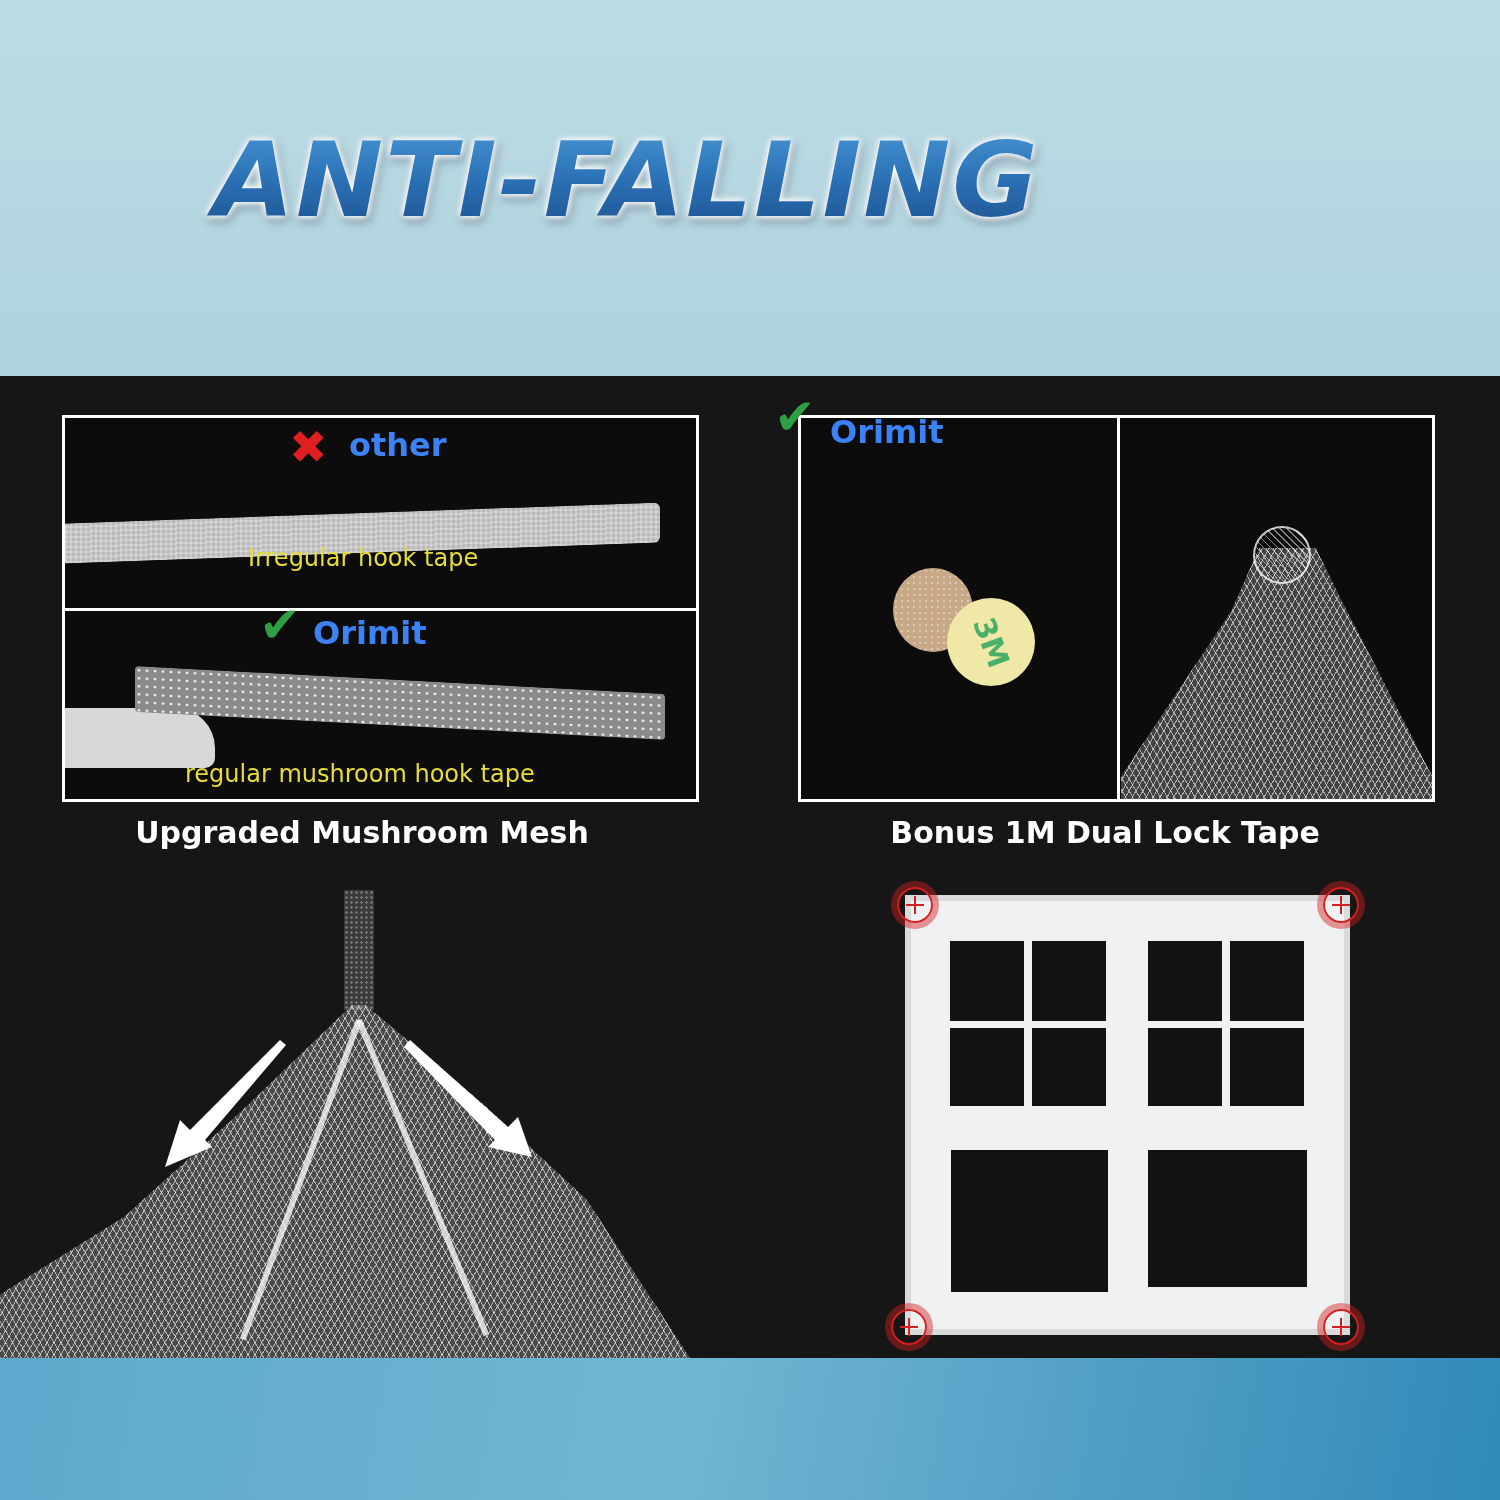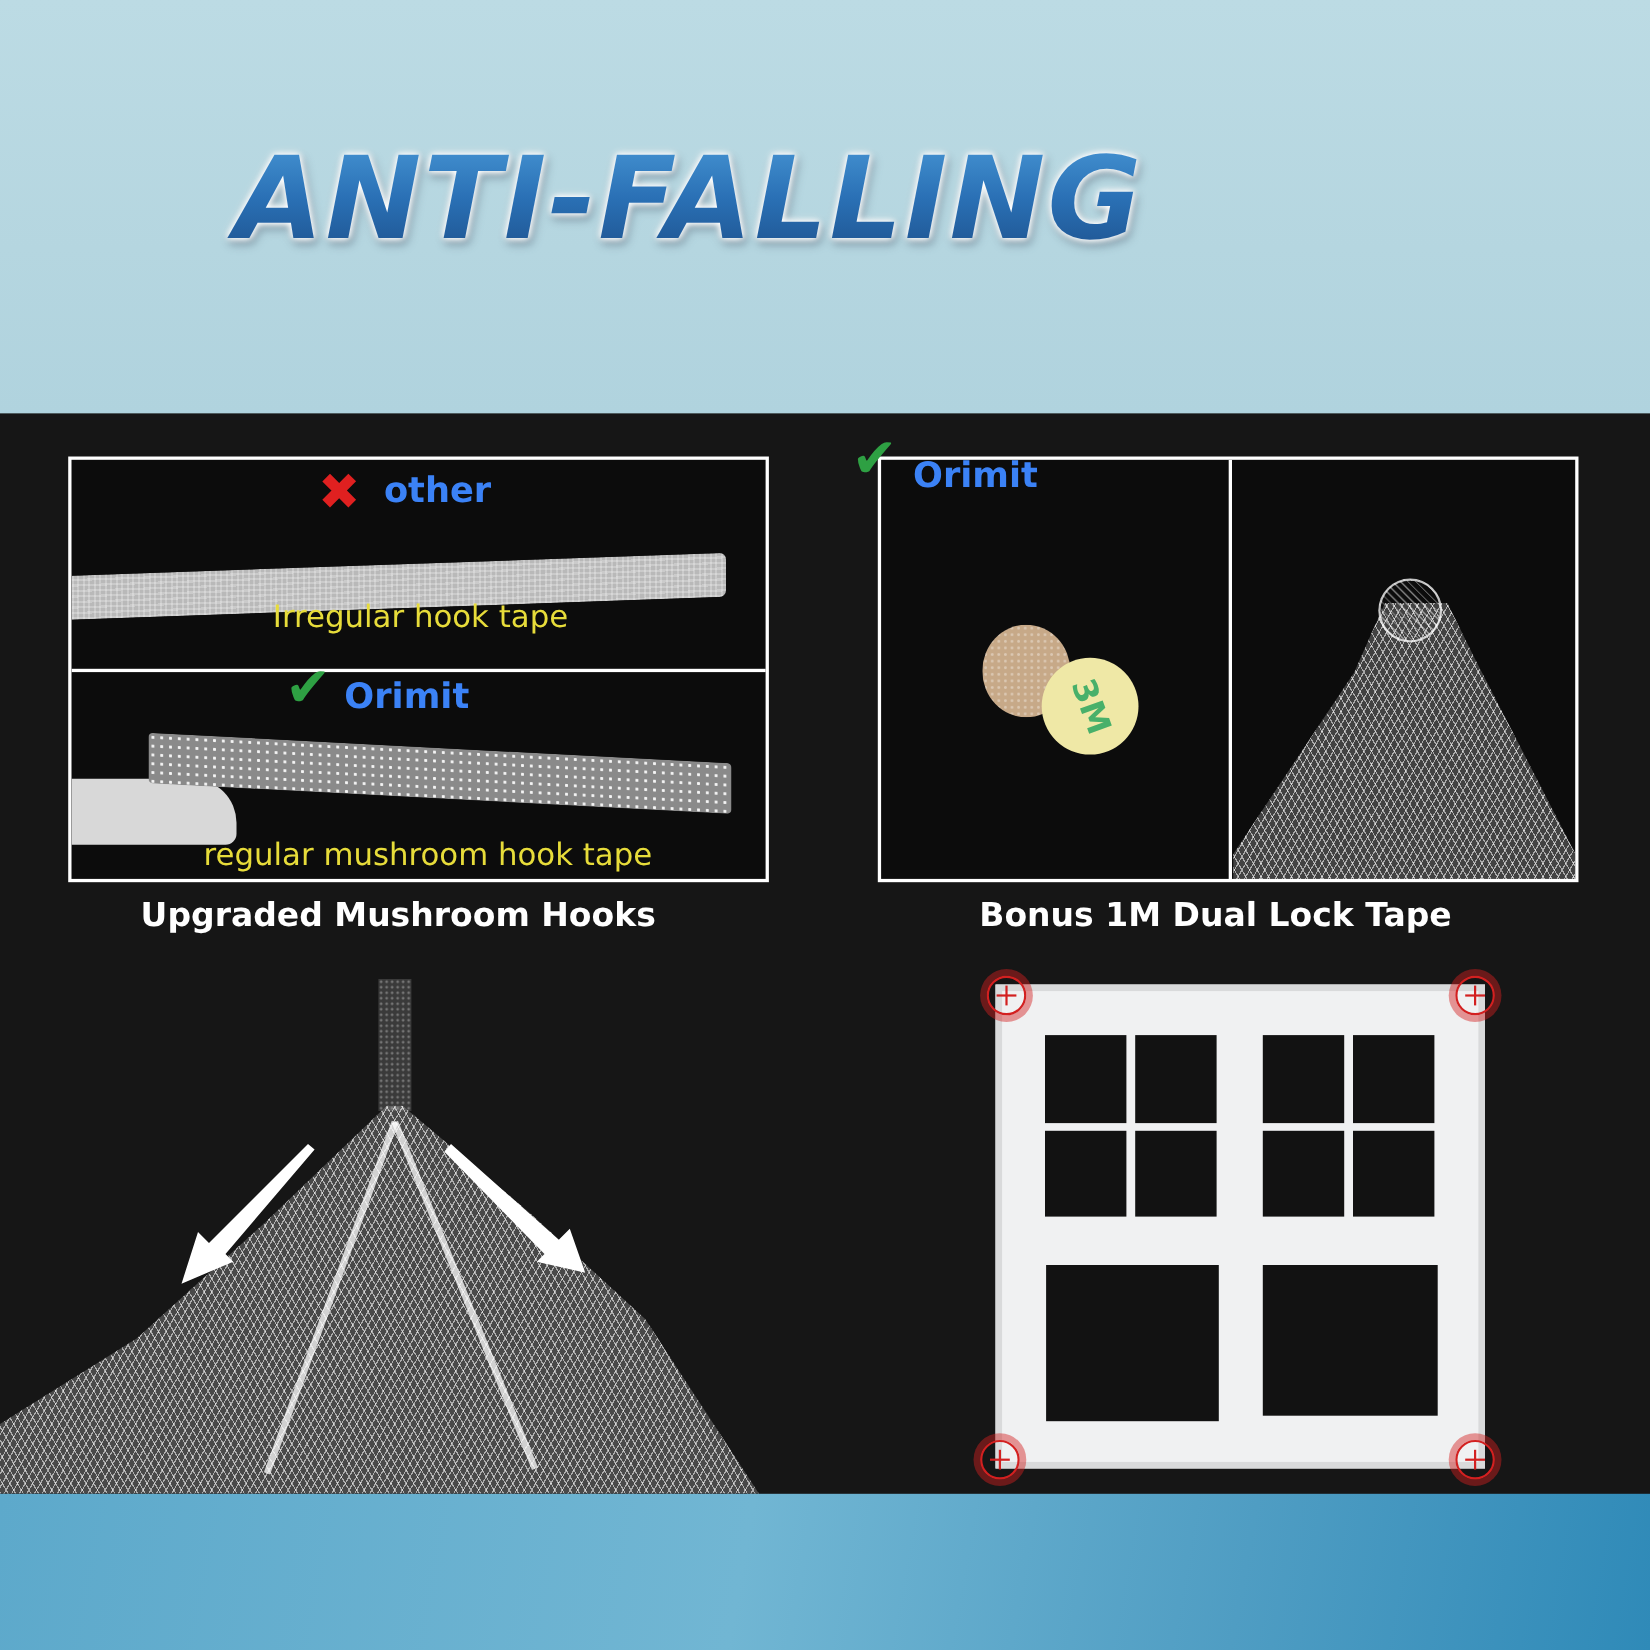--- a/index.html
+++ b/index.html
@@ -29,21 +29,21 @@
   .dark {
     position: absolute; left: 0; top: 376px; width: 1500px; height: 982px;
     background: #161616;
   }
 
   .box { position: absolute; border: 3px solid #fff; background: #0c0c0c; overflow: hidden; }
   .divider-h { position: absolute; background: #fff; }
   .divider-v { position: absolute; background: #fff; }
 
   .label-white { position: absolute; color: #3b82f6; font-weight: bold; font-size: 32px; font-family: "DejaVu Sans", sans-serif; }
-  .label-yellow { position: absolute; color: #e7dc3a; font-size: 28px; font-family: "DejaVu Sans", sans-serif; }
+  .label-yellow { position: absolute; color: #e7dc3a; font-size: 24px; font-family: "DejaVu Sans", sans-serif; }
   .caption { position: absolute; color: #fff; font-weight: bold; font-size: 30px; font-family: "DejaVu Sans", sans-serif; text-align: center; }
 
   .tape {
     position: absolute; border-radius: 4px;
   }
   .tape-irregular {
     background:
       repeating-linear-gradient(90deg, rgba(255,255,255,0.25) 0 2px, transparent 2px 5px),
       repeating-linear-gradient(0deg, rgba(255,255,255,0.25) 0 2px, transparent 2px 5px),
       #b9b9b9;
@@ -99,21 +99,21 @@
   <span class="label-yellow" style="left:183px; top:126px;">Irregular hook tape</span>
 
   <div class="divider-h" style="left:0; top:190px; width:637px; height:3px;"></div>
 
   <div style="position:absolute; left:0; top:290px; width:150px; height:60px; background:#d8d8d8; border-radius:0 40px 10px 0;"></div>
   <div class="tape tape-mushroom" style="left:70px; top:262px; width:530px; height:46px; transform: skewY(3deg);"></div>
   <span style="position:absolute; left:194px; top:182px; font-size:50px; font-weight:bold; color:#2ea043; line-height:1;">✔</span>
   <span class="label-white" style="left:248px; top:196px;">Orimit</span>
   <span class="label-yellow" style="left:120px; top:342px;text-align:center;">regular mushroom hook tape</span>
 </div>
-<div class="caption" style="left:62px; top:815px; width:600px;">Upgraded Mushroom Hooks</div>
+<div class="caption" style="left:62px; top:815px; width:600px;">Upgraded Mushroom Mesh</div>
 
 <div class="box" style="left:798px; top:415px; width:637px; height:387px;">
   <div class="divider-v" style="left:316px; top:0; width:3px; height:387px;"></div>
 
   <div class="circle" style="left:92px; top:150px; width:80px; height:84px; background: radial-gradient(circle, rgba(255,255,255,0.35) 1px, transparent 1.5px) 0 0/6px 6px, #c7a988;"></div>
   <div class="circle" style="left:146px; top:180px; width:88px; height:88px; background:#efe8a6; display:flex; align-items:center; justify-content:center;">
     <span style="color:#48b06a; font-weight:bold; font-size:30px; transform: rotate(70deg); font-family:'DejaVu Sans',sans-serif;">3M</span>
   </div>
 
   <div class="netting" style="left:320px; top:130px; width:314px; height:254px; clip-path: polygon(44% 0%, 62% 0%, 70% 20%, 100% 92%, 100% 100%, 0% 100%, 0% 90%, 35% 25%);"></div>

